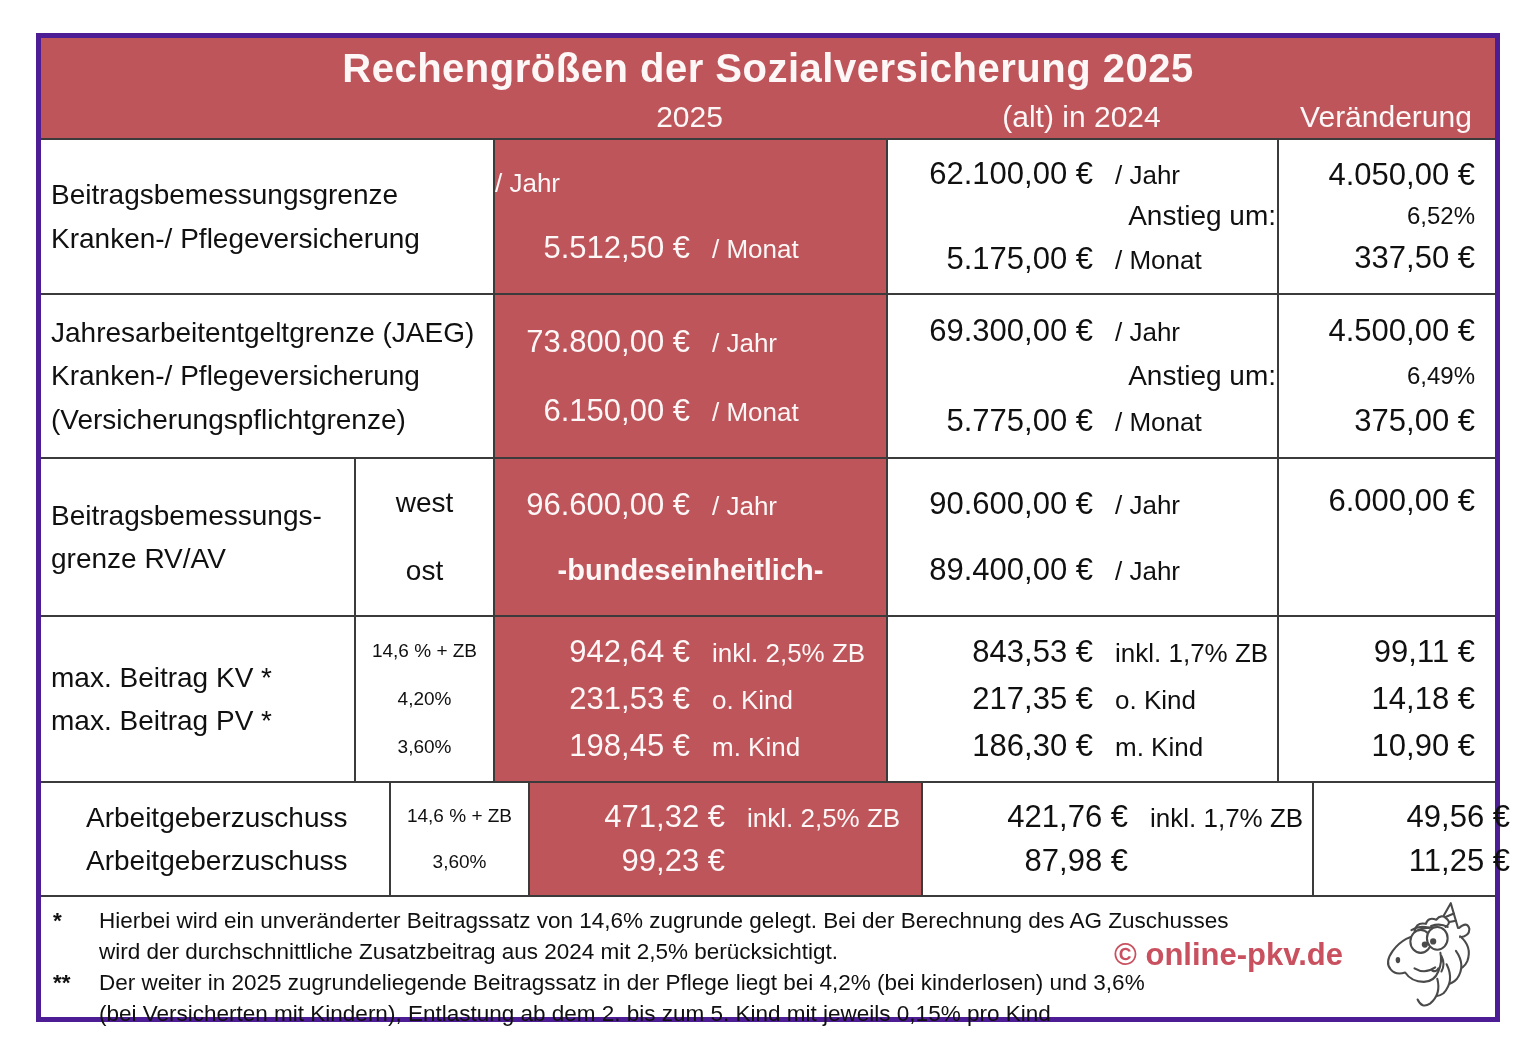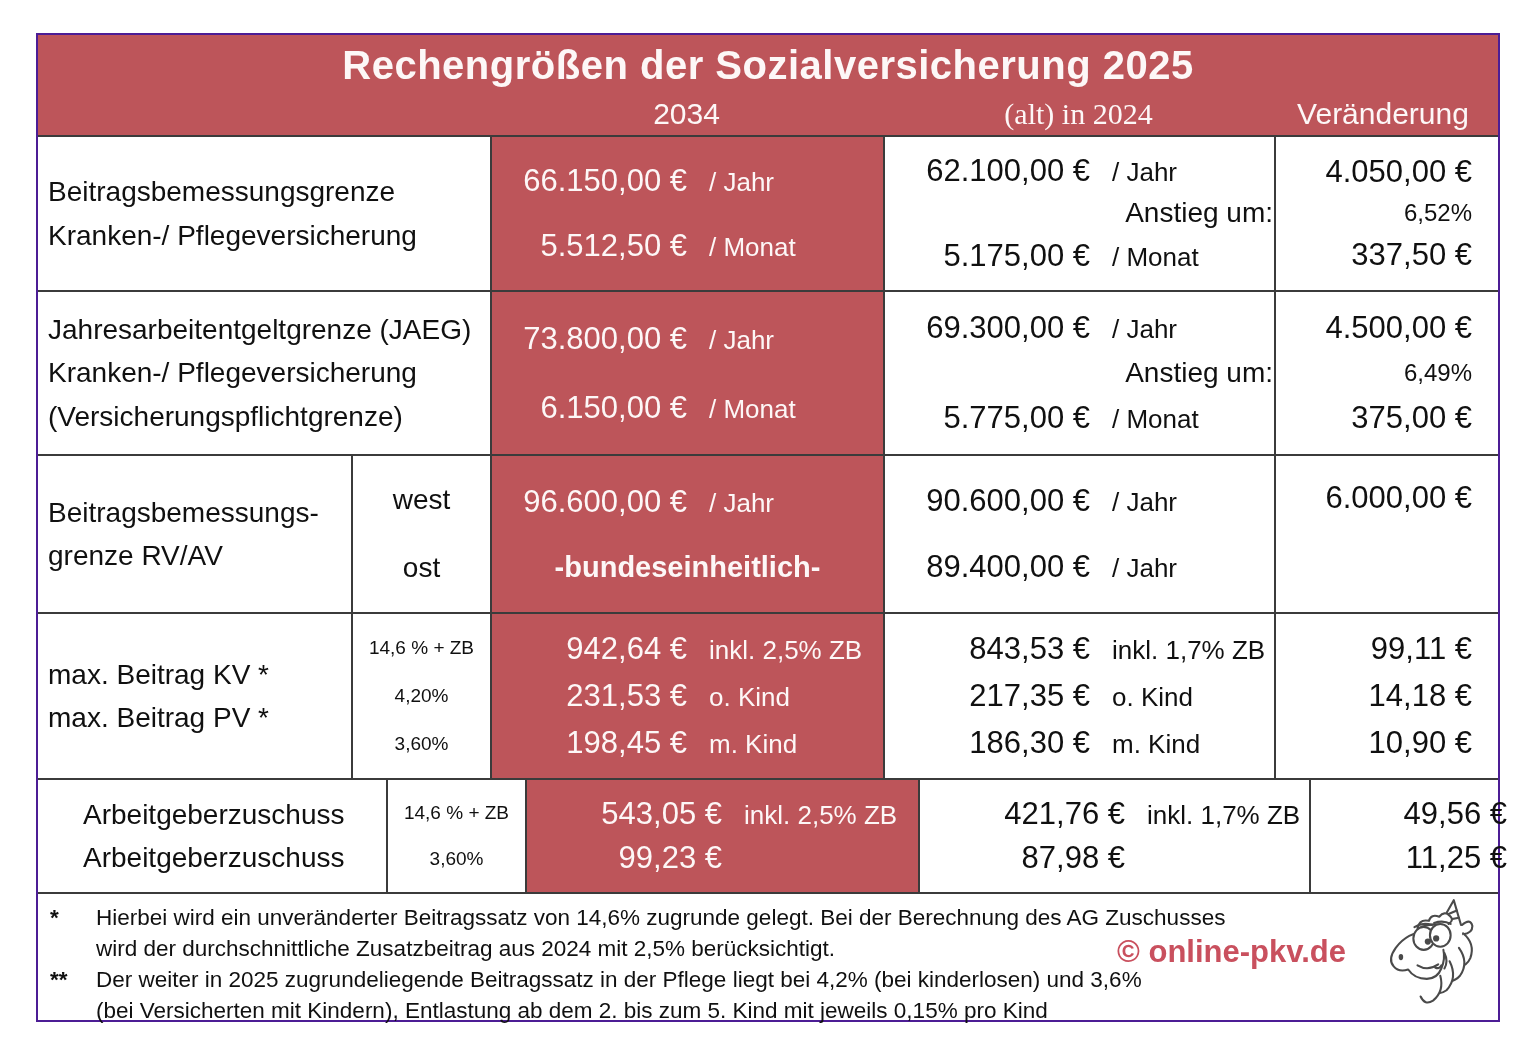--- a/index.html
+++ b/index.html
@@ -1,29 +1,29 @@
 <!DOCTYPE html>
 <html><head>
 <meta charset="utf-8">
 <style>
   * { margin:0; padding:0; box-sizing:border-box; }
   html,body { width:1536px; height:1051px; background:#ffffff; overflow:hidden;
               font-family:"Liberation Sans", sans-serif; color:#101010; }
   .page { position:relative; width:1536px; height:1051px; background:#fff; }
 
   .tbl { position:absolute; left:36px; top:33px; width:1464px; height:989px;
-         border:2px solid #4c1d95; background:#fff; }
+         border:5px solid #4c1d95; background:#fff; }
 
   
   .band { position:relative; height:100px; background:#bd555a; }
   .band .title { position:absolute; left:0; right:0; top:8px; text-align:center;
                  color:#fdf7f7; font-size:40px; font-weight:600; letter-spacing:0.5px; }
   .subhdr { position:absolute; bottom:4px; color:#fdf7f7; font-size:30px; text-align:center; }
   .sh-2025 { left:452px; width:393px; }
-  .sh-2024 { left:845px; width:391px;font-family:Liberation Serif, serif; }
+  .sh-2024 { left:845px; width:391px; }
   .sh-chg  { left:1236px; width:218px; }
 
   
   .row { display:grid; grid-template-columns:313px 139px 393px 391px 218px;
          border-top:2px solid #3b3b3b; }
   .r1 { height:155px; } .r2 { height:164px; } .r3 { height:158px; }
   .r4 { height:166px; } .r5 { height:114px;padding-left:35px; }
 
   .cell { display:flex; flex-direction:column; height:100%; }
   .c-label { grid-column:1 / 3; justify-content:center; padding-left:10px;
@@ -59,33 +59,32 @@
   .unicorn { position:absolute; right:12px; top:2px; width:108px; height:116px; }
 </style>
 </head>
 <body>
 
 <div class="page">
   <div class="tbl">
 
     <div class="band">
       <div class="title">Rechengrößen der Sozialversicherung 2025</div>
-      <div class="subhdr sh-2025">2034</div>
+      <div class="subhdr sh-2025">2025</div>
       <div class="subhdr sh-2024">(alt) in 2024</div>
       <div class="subhdr sh-chg">Veränderung</div>
     </div>
 
     <div class="row r1">
       <div class="cell c-label">
         <div>Beitragsbemessungsgrenze</div>
         <div>Kranken-/ Pflegeversicherung</div>
       </div>
       <div class="cell c-red">
         <div class="money">
-          <span class="v">66.150,00 €</span>
           <span class="u">/ Jahr</span>
         </div>
         <div class="money">
           <span class="v">5.512,50 €</span>
           <span class="u">/ Monat</span>
         </div>
       </div>
       <div class="cell c-2024">
         <div class="money">
           <span class="v">62.100,00 €</span>
@@ -218,21 +217,21 @@
       <div class="cell c-label-narrow">
         <div>Arbeitgeberzuschuss</div>
         <div>Arbeitgeberzuschuss</div>
       </div>
       <div class="cell c-sub small">
         <div>14,6 % + ZB</div>
         <div>3,60%</div>
       </div>
       <div class="cell c-red">
         <div class="money">
-          <span class="v">543,05 €</span>
+          <span class="v">471,32 €</span>
           <span class="u">inkl. 2,5% ZB</span>
         </div>
         <div class="money">
           <span class="v">99,23 €</span>
           <span class="u"></span>
         </div>
       </div>
       <div class="cell c-2024">
         <div class="money">
           <span class="v">421,76 €</span>

